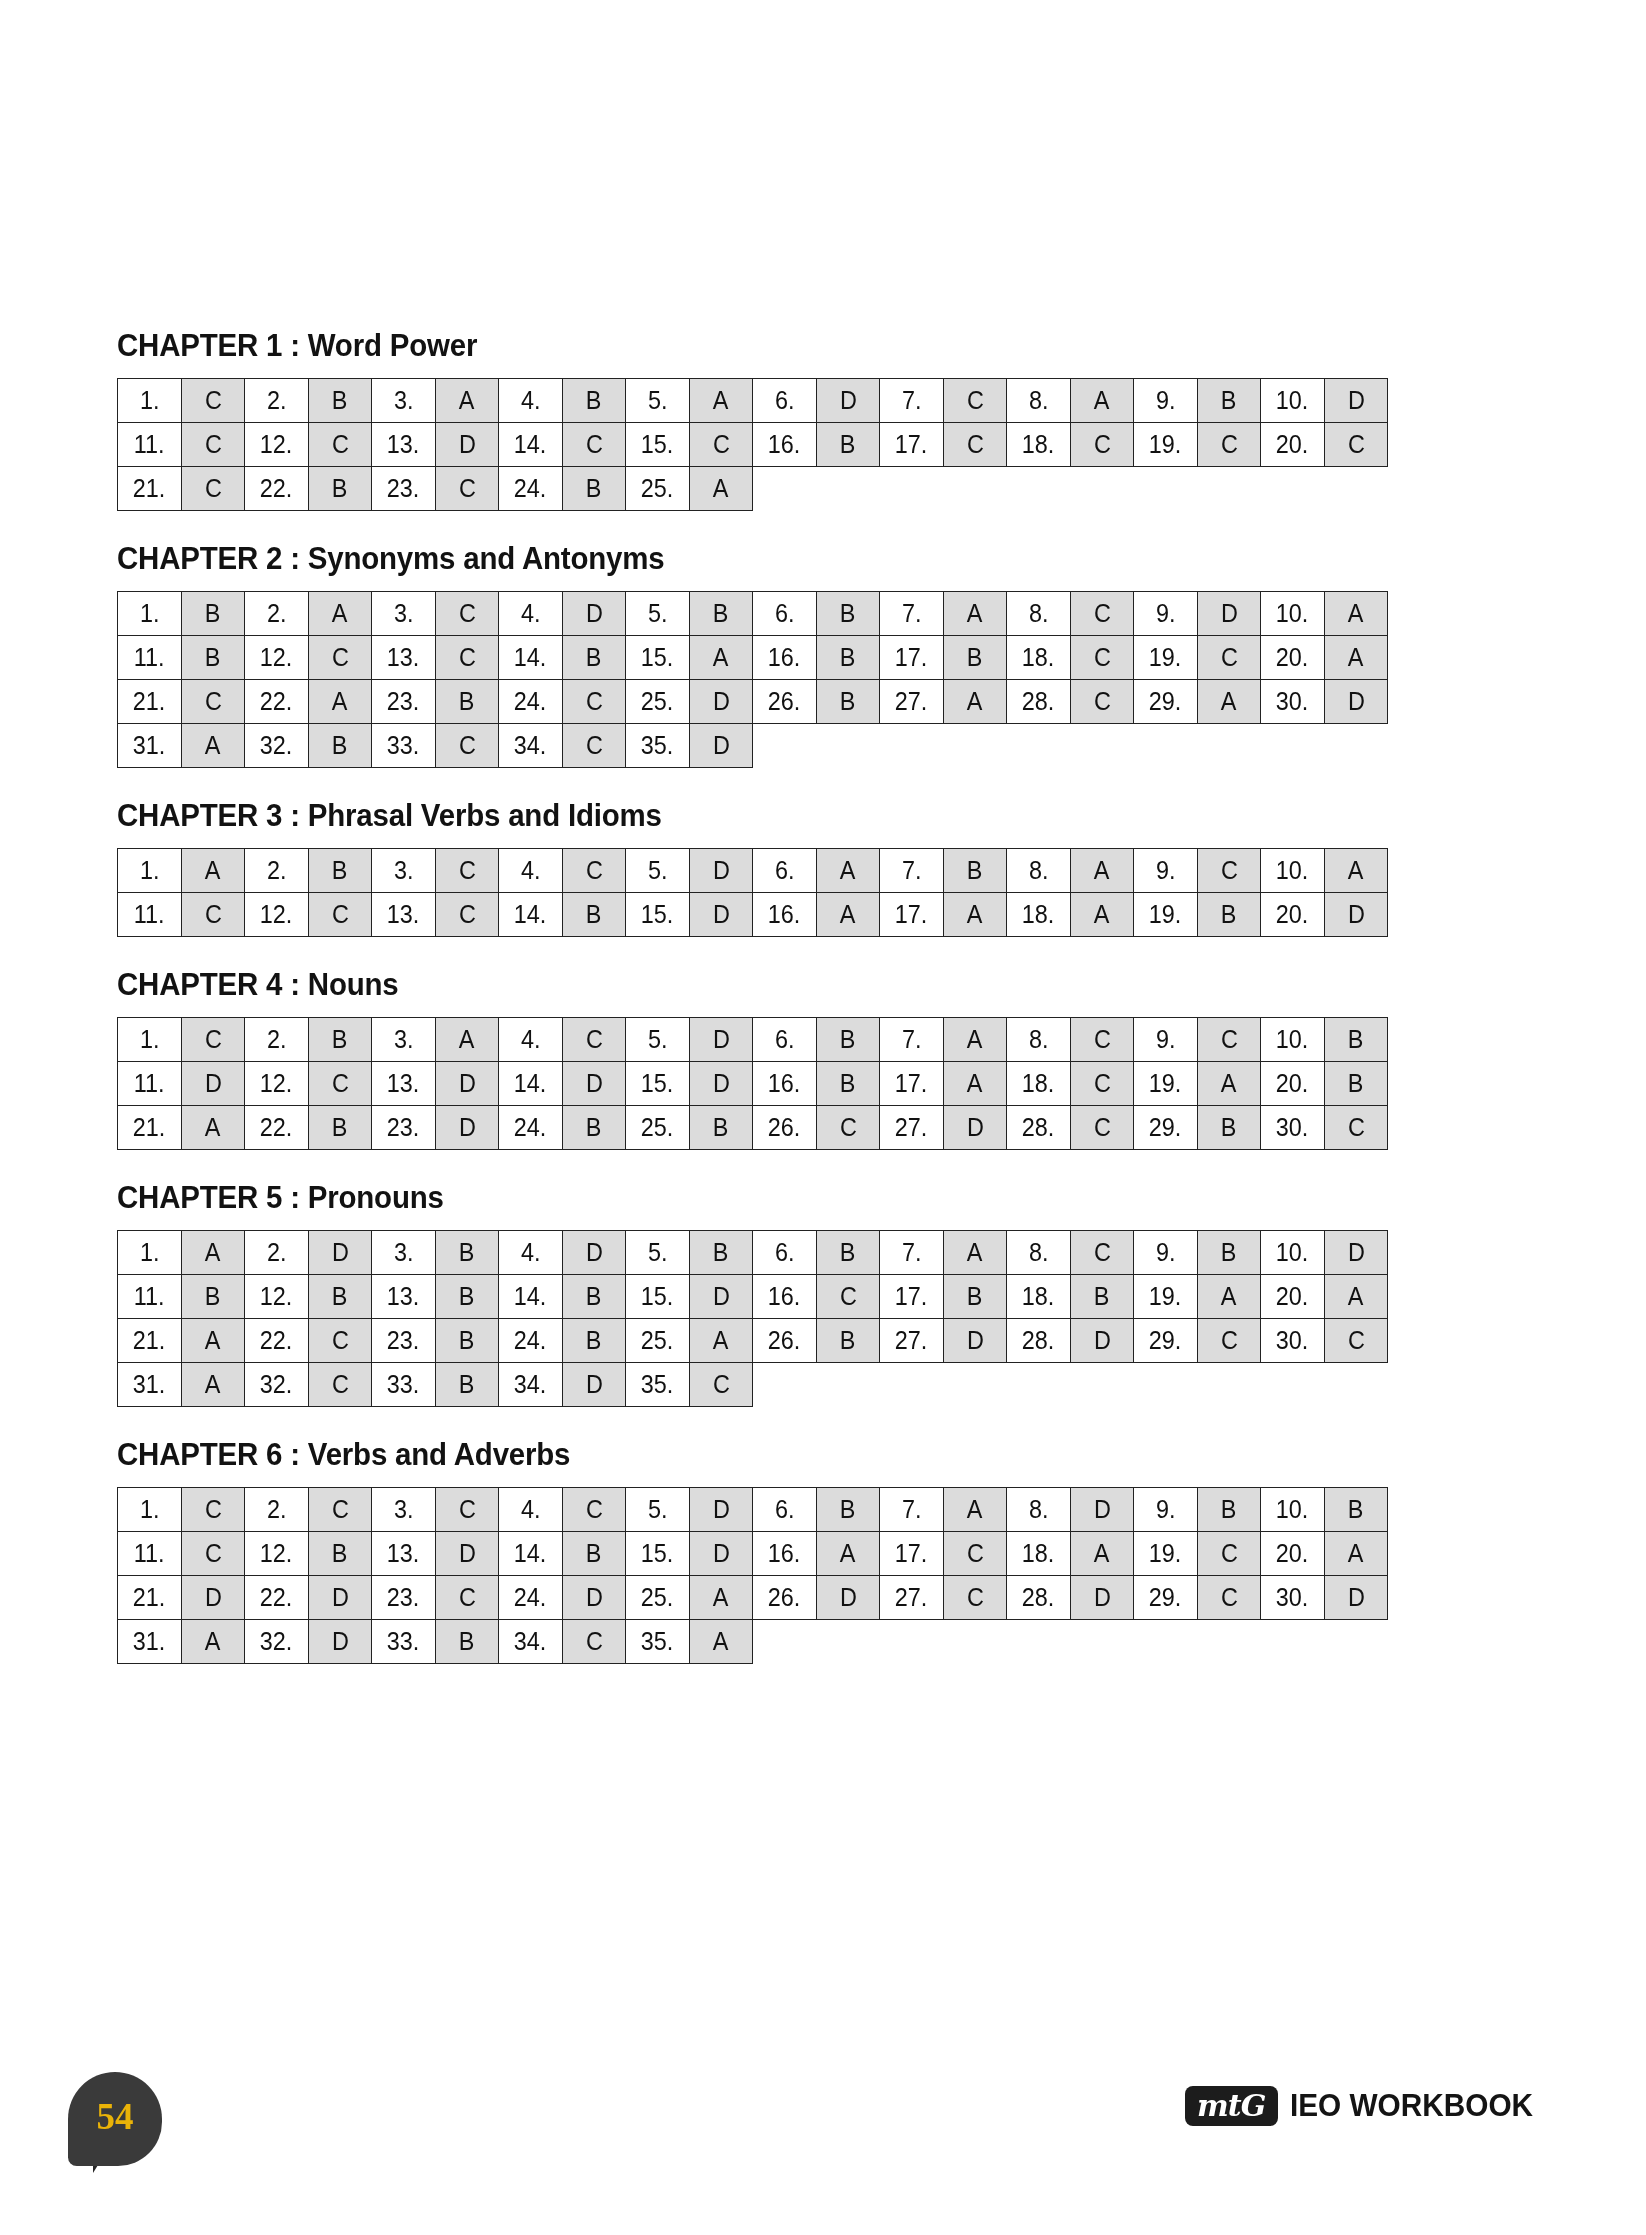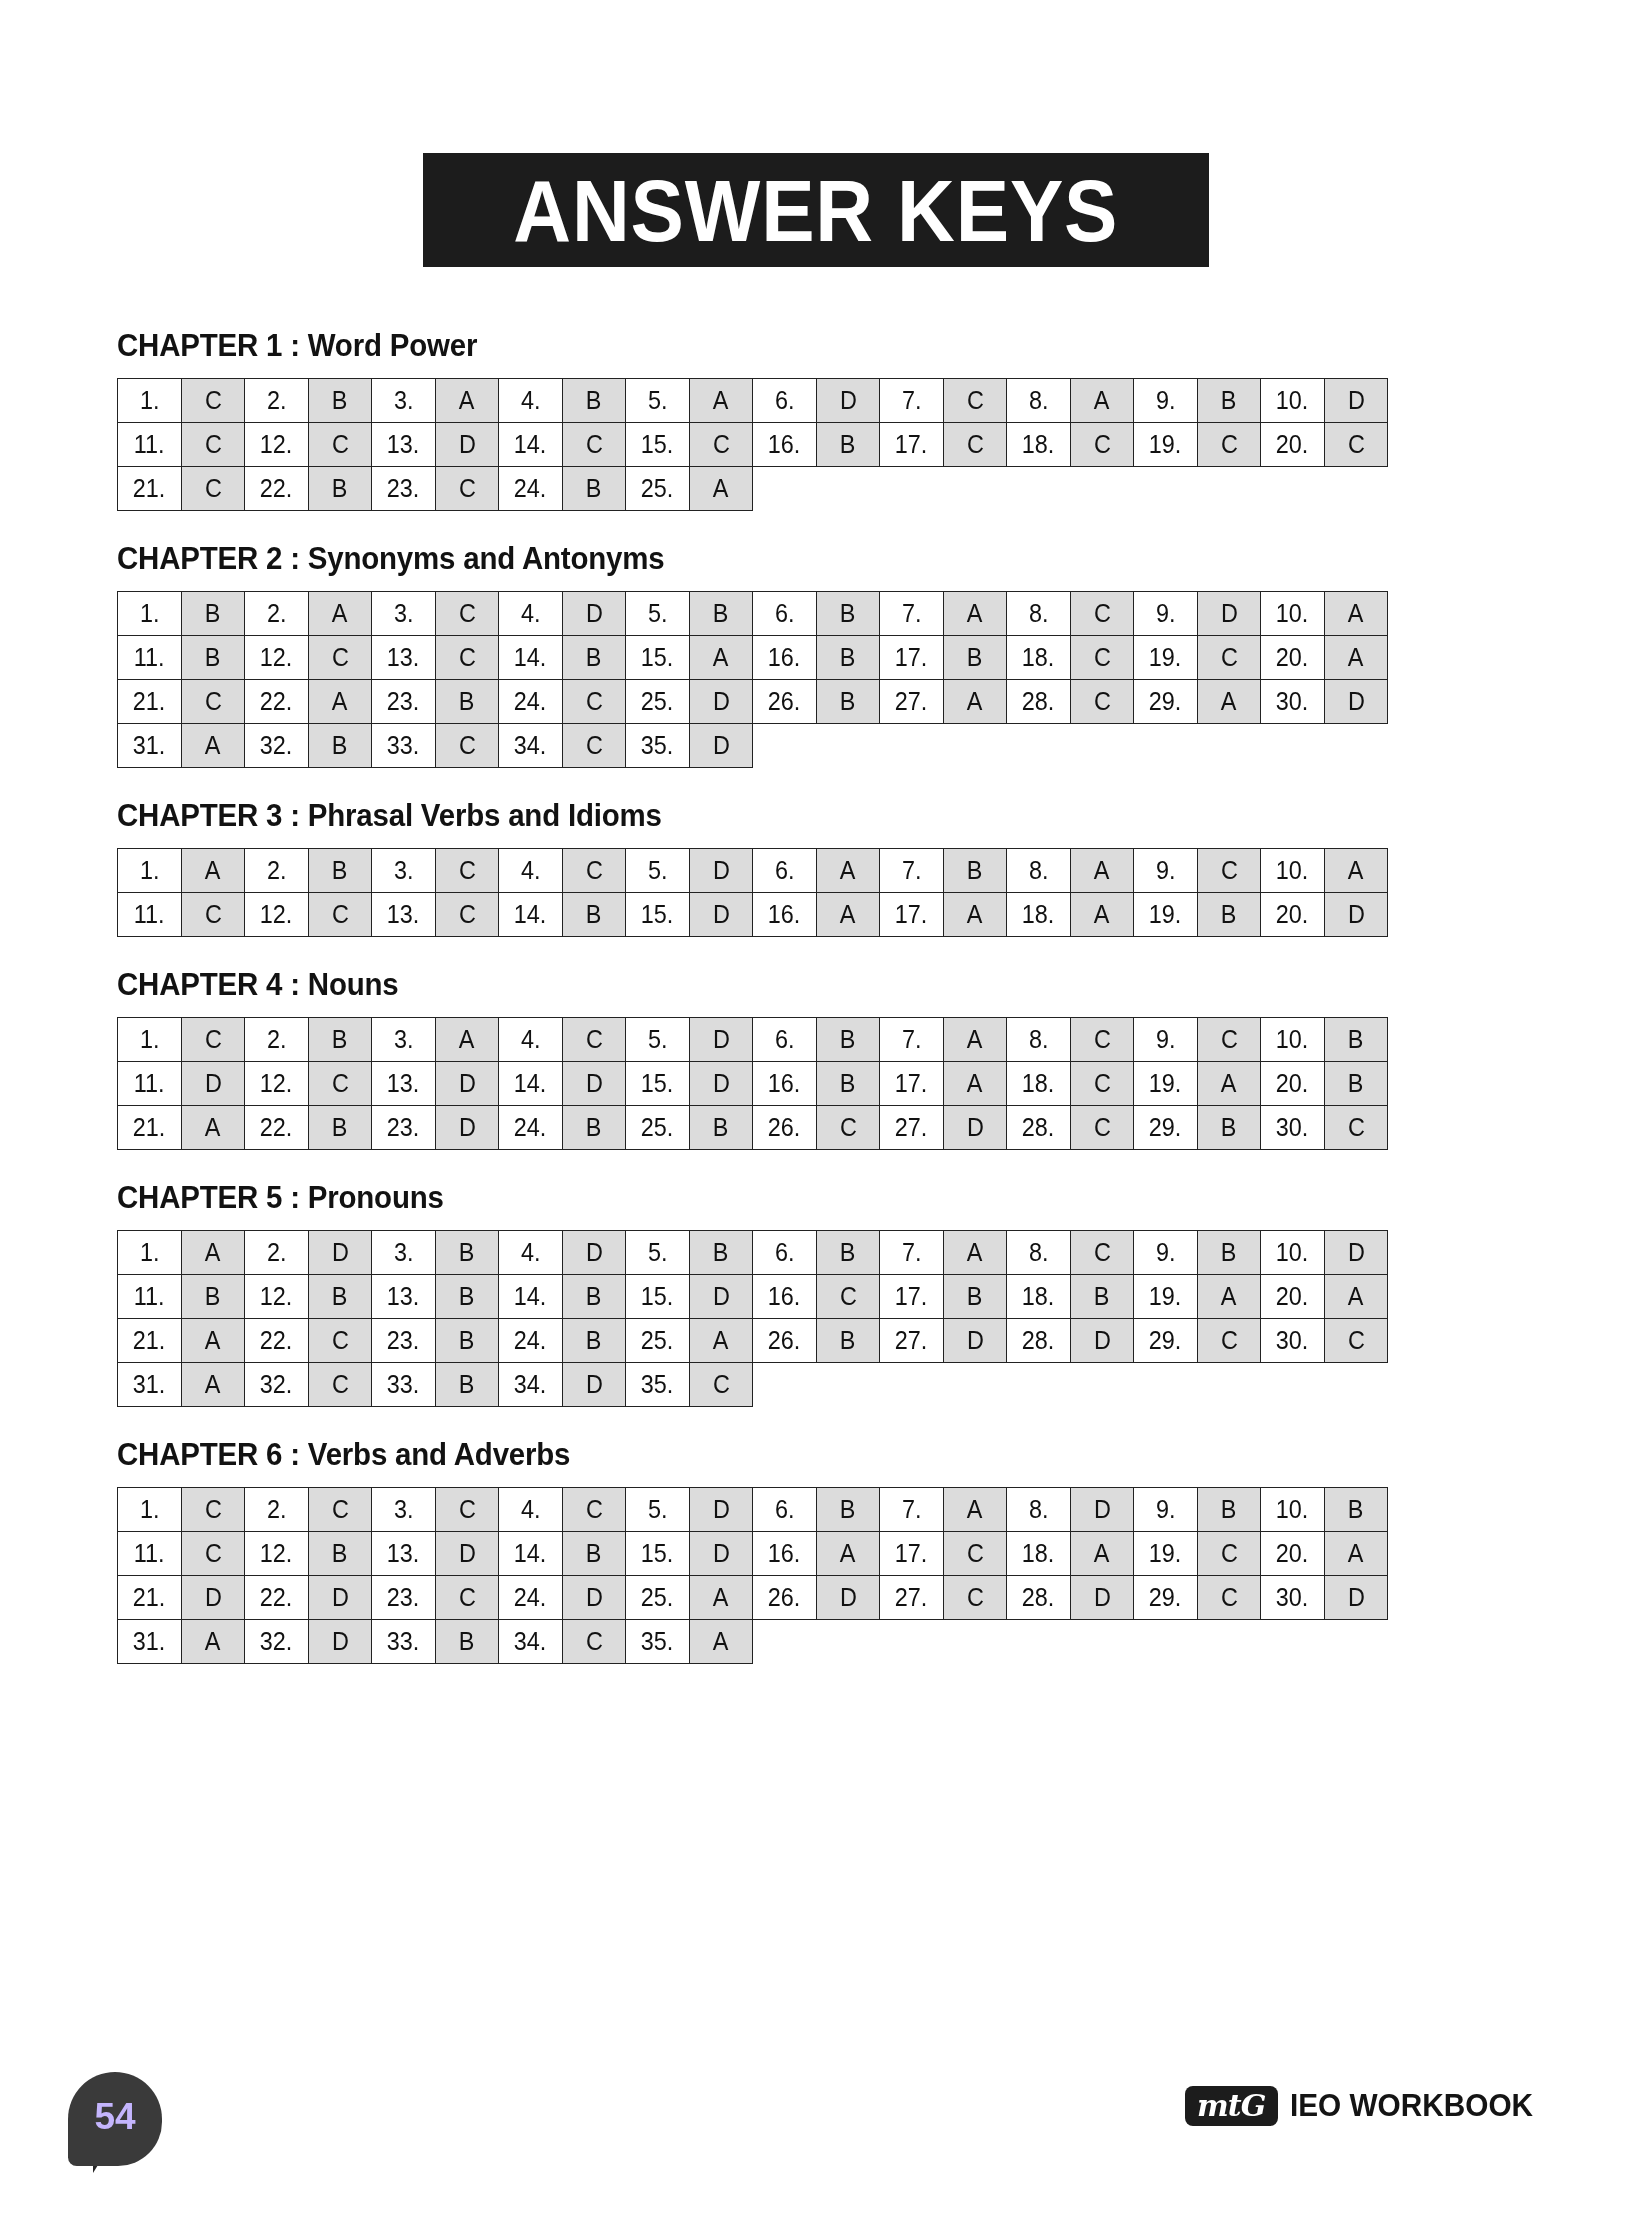--- a/index.html
+++ b/index.html
@@ -120,24 +120,24 @@
     position: absolute;
     left: 24.5px;
     top: 77px;
     width: 0; height: 0;
     border-left: 15.7px solid #262626;
     border-bottom: 24.5px solid transparent;
   }
   .page-number {
     position: relative;
     z-index: 2;
-    color: #c4b5fd;
+    color: #eab308;
     font-size: 37px;
     font-weight: bold;
-    font-family: Liberation Sans, sans-serif;
+    font-family: Liberation Serif, serif;
     line-height: 1;
     padding-bottom: 5.2px;
   }
 
   .footer-brand {
     position: absolute;
     right: 103px;
     top: 2086px;
     display: flex;
     align-items: center;
@@ -169,23 +169,20 @@
     transform: scaleX(0.96);
     transform-origin: left center;
     white-space: nowrap;
   }
 </style>
 </head>
 <body>
 
 <div class="page">
 
-  <div class="title-banner">
-    <div class="title-text">ANSWER KEYS</div>
-  </div>
 
   <div class="content">
       <div class="chapter-block">
         <div class="chapter-heading">CHAPTER 1 : Word Power</div>
         <table class="answer-table">
           <tbody>
             <tr>
               <td class="cell-num"><span>1.</span></td>
               <td class="cell-ans"><span>C</span></td>
               <td class="cell-num"><span>2.</span></td>

